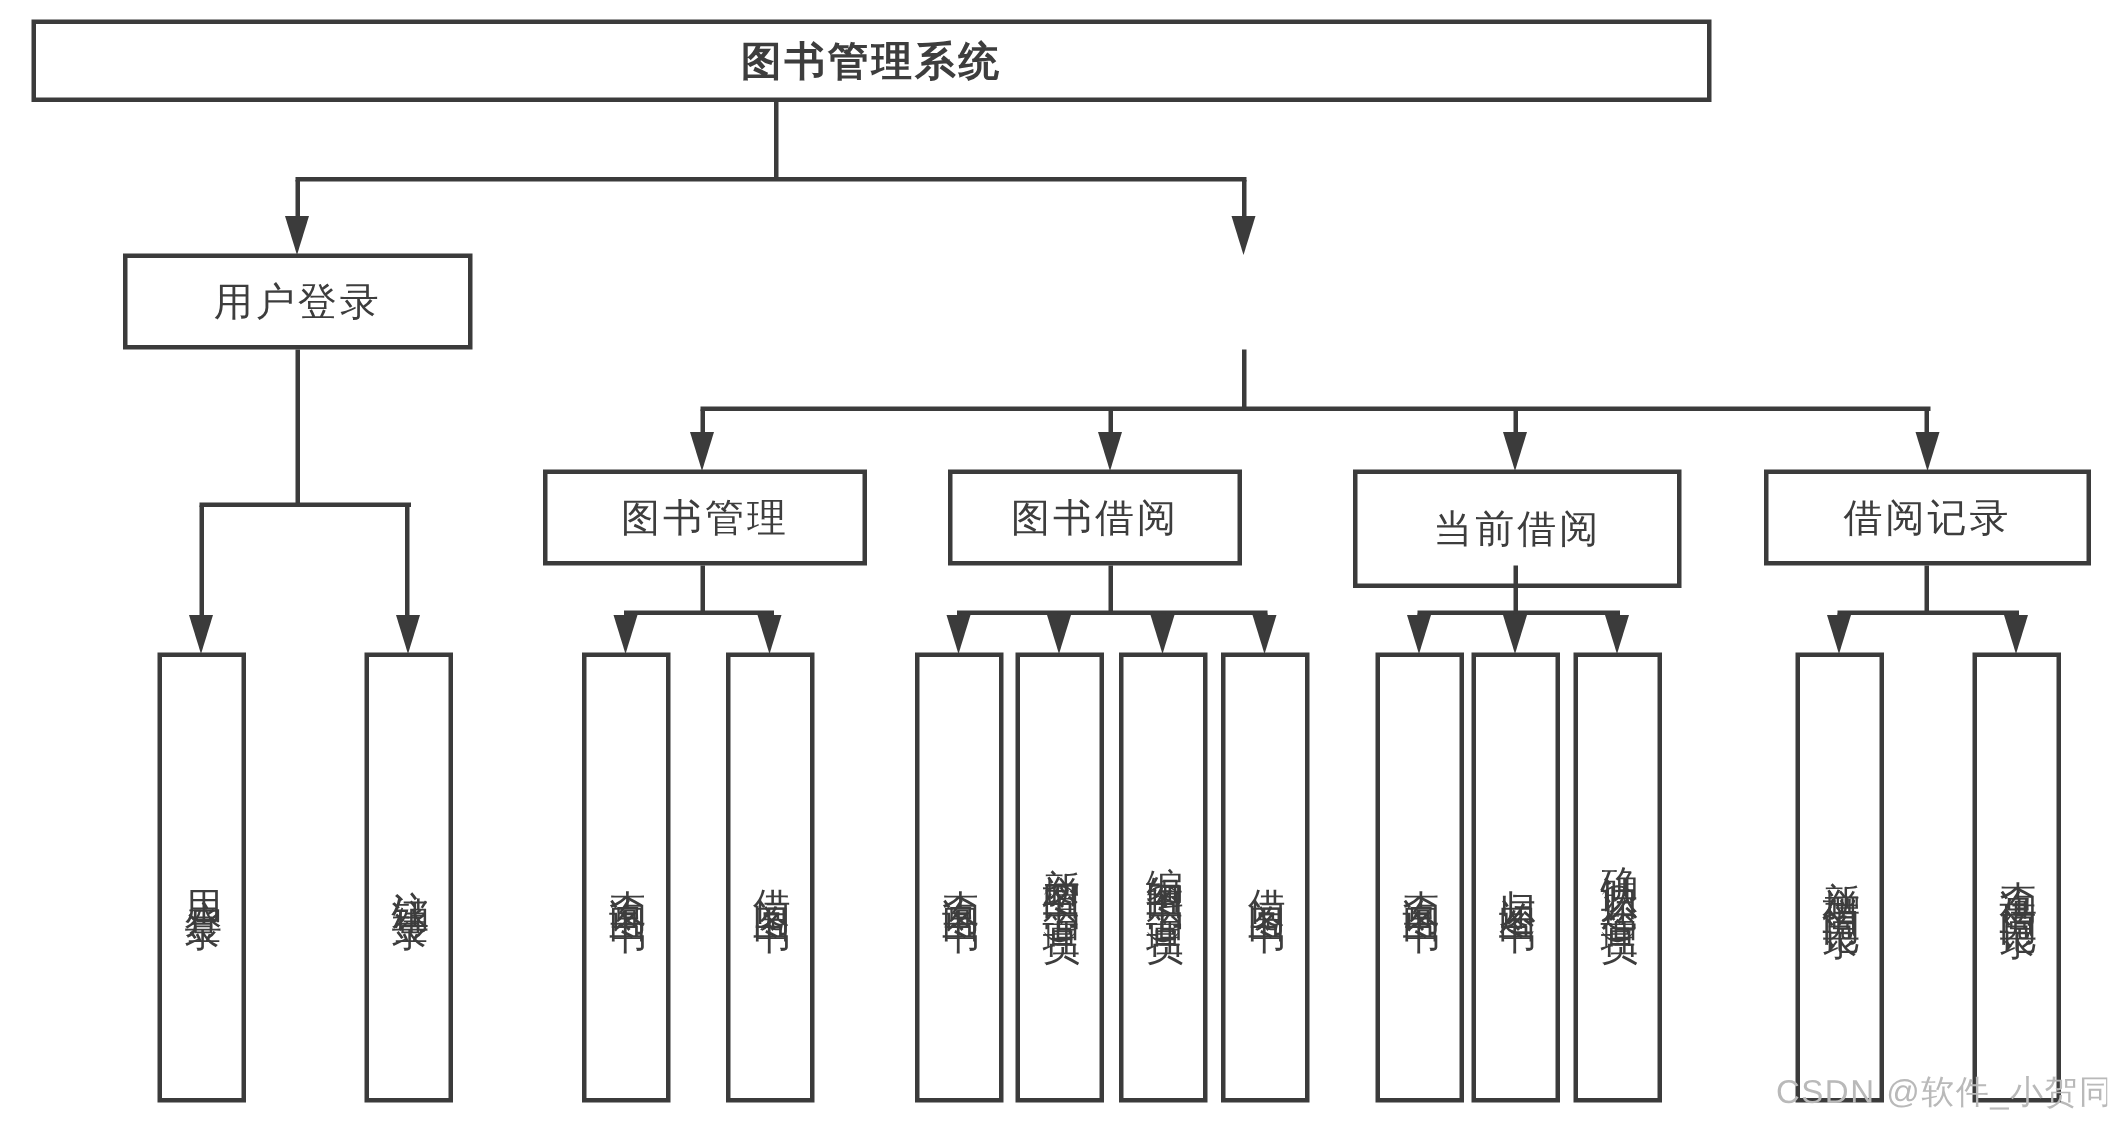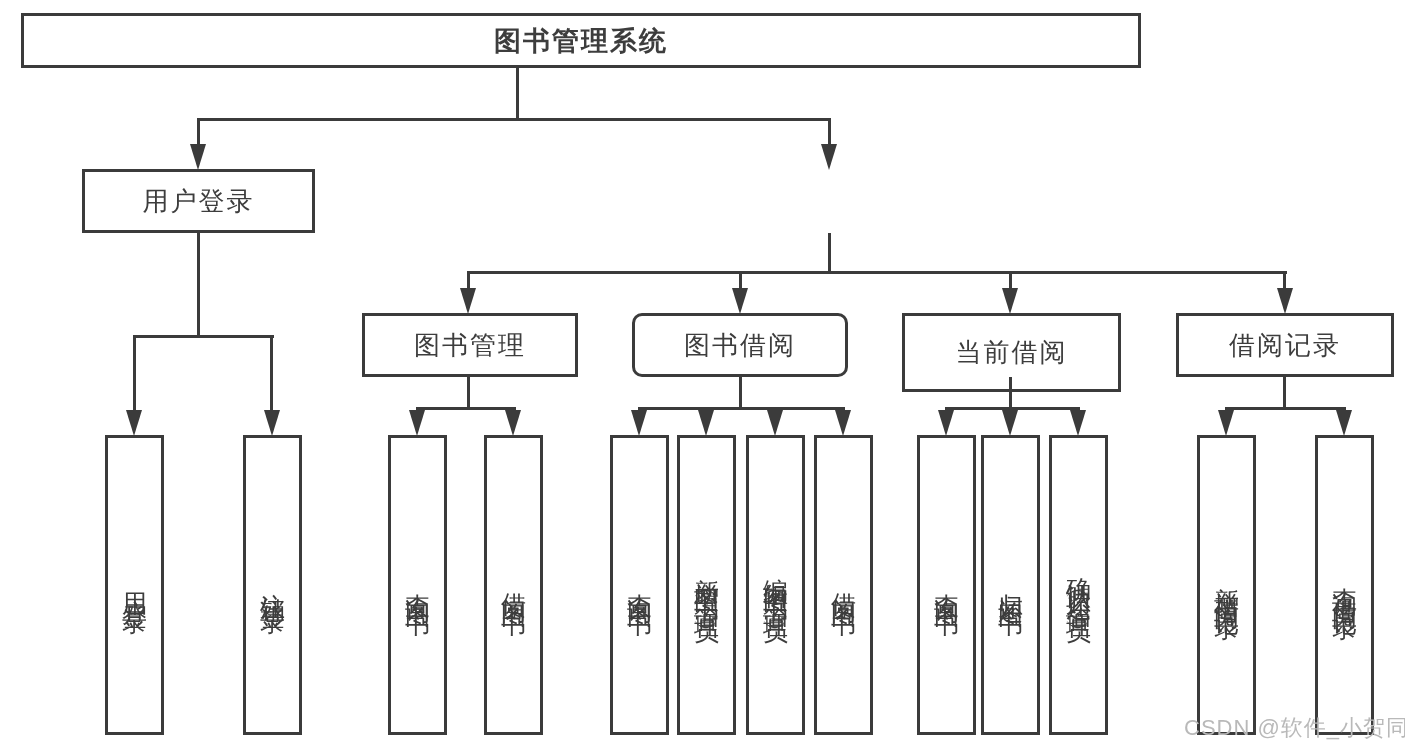--- a/index.html
+++ b/index.html
@@ -38,21 +38,21 @@
     <span class="hlabel">图书管理系统</span>
   </div>
 
   <div class="box" style="left:82px;top:169px;width:233px;height:64px;">
     <span class="hlabel">用户登录</span>
   </div>
 
   <div class="box" style="left:362px;top:313px;width:216px;height:64px;">
     <span class="hlabel">图书管理</span>
   </div>
-  <div class="box" style="left:632px;top:313px;width:216px;height:64px;border-radius:10px;">
+  <div class="box" style="left:632px;top:313px;width:196px;height:64px;">
     <span class="hlabel">图书借阅</span>
   </div>
   <div class="box" style="left:902px;top:313px;width:219px;height:79px;">
     <span class="hlabel">当前借阅</span>
   </div>
   <div class="box" style="left:1176px;top:313px;width:218px;height:64px;">
     <span class="hlabel">借阅记录</span>
   </div>
 
   <div class="box leaf" style="left:105px;">

